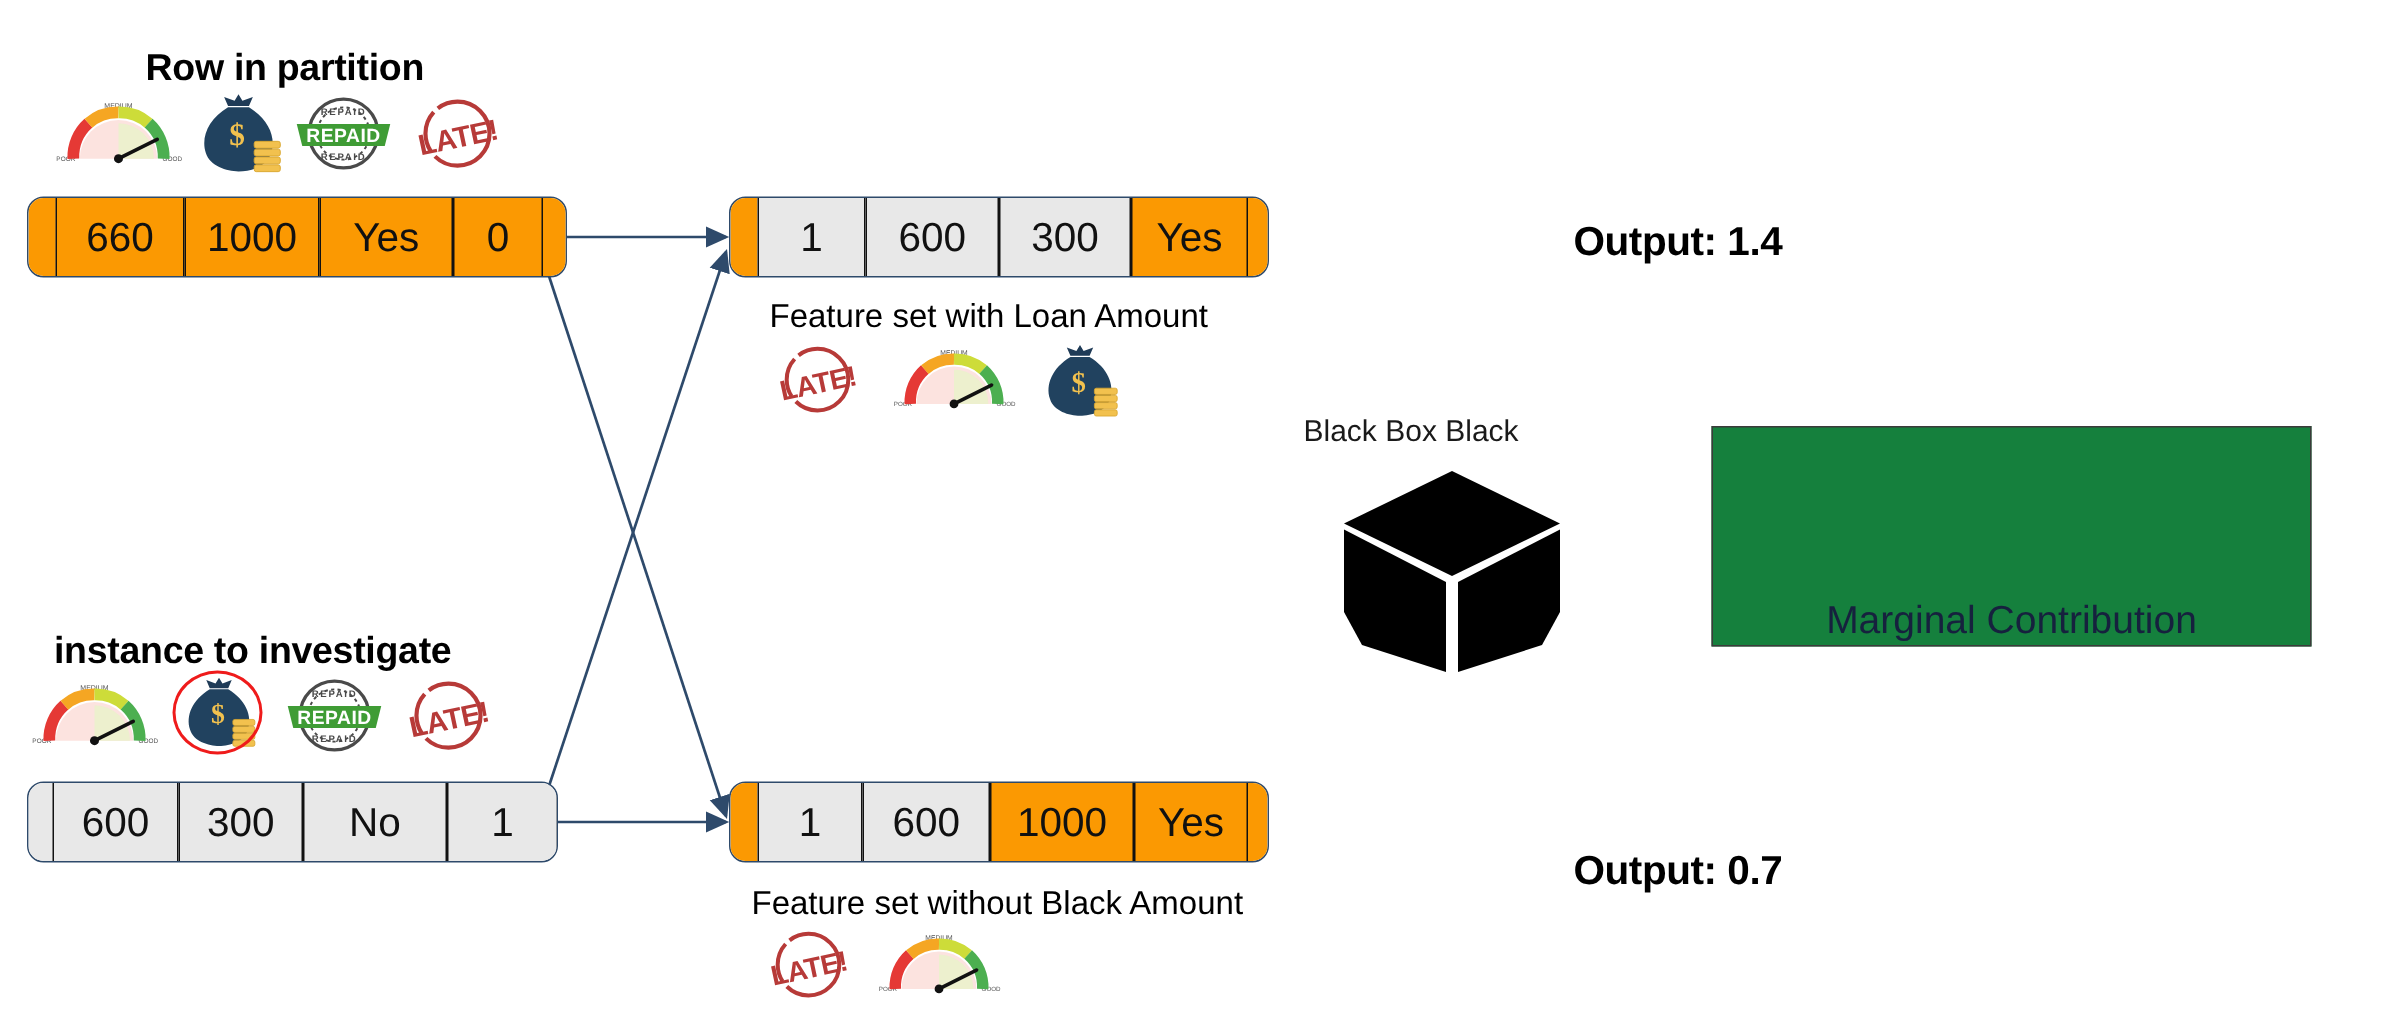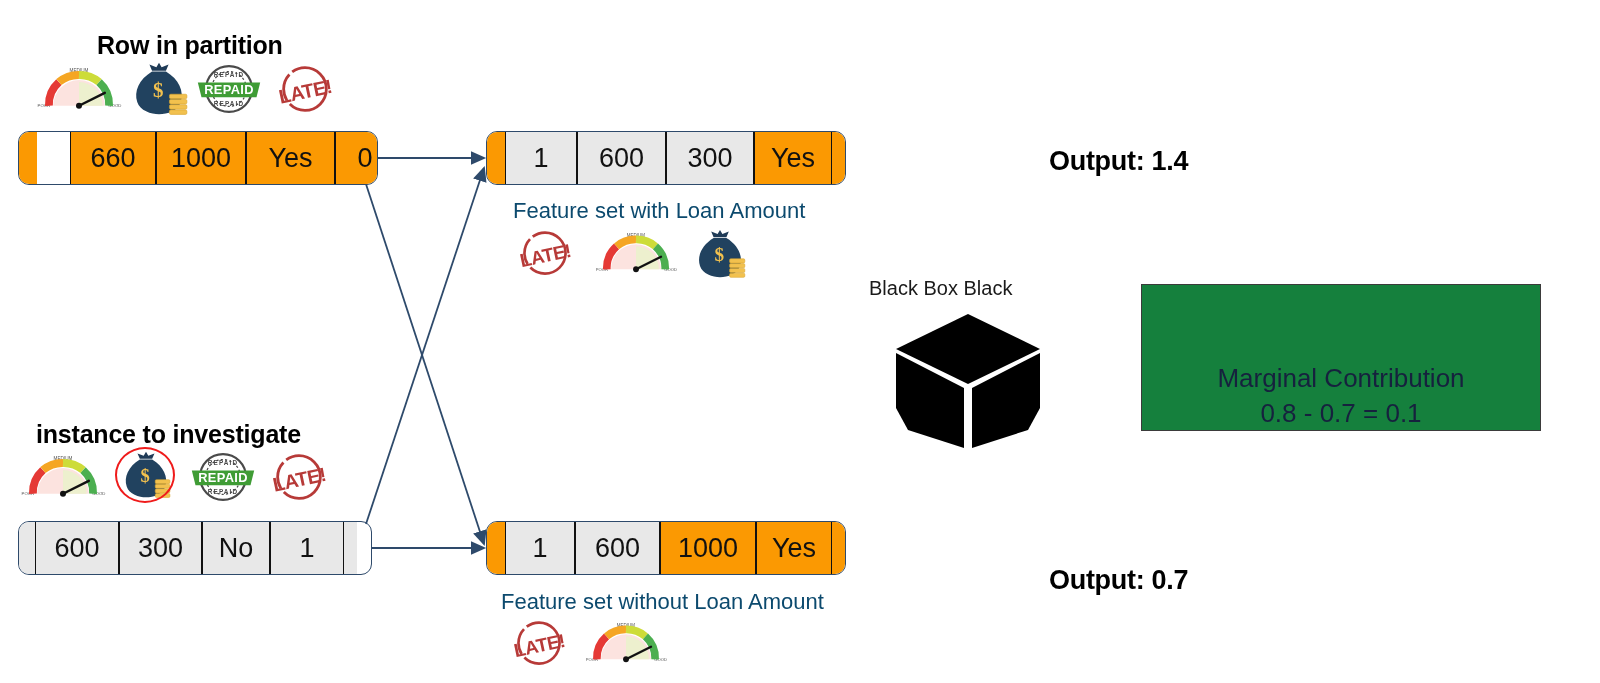--- a/index.html
+++ b/index.html
@@ -8,21 +8,21 @@
     font-family:"Liberation Sans", sans-serif;color:#1a1a1a;
   }
   .abs{position:absolute;}
 
   
   .head-bold{
     font-weight:bold;font-size:25px;letter-spacing:-0.2px;color:#000;
     white-space:nowrap;
   }
   .plain-label{
-    font-size:22px;color:#0c4a6e;white-space:nowrap;font-weight:400;
+    font-size:22px;color:#000000;white-space:nowrap;font-weight:400;
   }
   .out-bold{
     font-weight:bold;font-size:27px;color:#000;white-space:nowrap;
     letter-spacing:-0.3px;
   }
   .bbm-label{font-size:20px;color:#1a1a1a;white-space:nowrap;}
 
   
   .row-pill{
     position:absolute;display:flex;align-items:stretch;
@@ -128,21 +128,21 @@
       <circle cx="33" cy="27" r="23" fill="none" stroke="#b73a38" stroke-width="3" stroke-dasharray="54 5 30 4"></circle>
       <g transform="rotate(-12 33 28)">
         <text x="33" y="37" font-size="21" font-weight="bold" fill="#b73a38" text-anchor="middle" font-family="Liberation Sans, sans-serif" letter-spacing="-0.5">LATE!</text>
       </g>
     </svg>
   </span>
 </div>
 
 <div class="row-pill" style="left:18px;top:131px;width:360px;height:54px;">
   <span class="cap c-orange" style="width:18px;"></span>
-  <span class="cell c-orange" style="width:86px;margin-left:33px;">660</span>
+  <span class="cell c-orange" style="width:86px;">660</span>
   <span class="cell c-orange" style="width:90px;">1000</span>
   <span class="cell c-orange" style="width:89px;">Yes</span>
   <span class="cell c-orange" style="width:60px;">0</span>
   <span class="cap c-orange" style="width:17px;"></span>
 </div>
 
 <div class="abs head-bold" style="left:36px;top:420px;">instance to investigate</div>
 
 <div class="icon-row" style="left:20px;top:446px;width:340px;height:58px;">
 
@@ -196,21 +196,21 @@
         <text x="33" y="37" font-size="21" font-weight="bold" fill="#b73a38" text-anchor="middle" font-family="Liberation Sans, sans-serif" letter-spacing="-0.5">LATE!</text>
       </g>
     </svg>
   </span>
 </div>
 
 <div class="row-pill" style="left:18px;top:521px;width:354px;height:54px;">
   <span class="cap c-grey" style="width:16px;"></span>
   <span class="cell c-grey" style="width:84px;">600</span>
   <span class="cell c-grey" style="width:83px;">300</span>
-  <span class="cell c-grey" style="width:68px;">No</span>
+  <span class="cell c-grey" style="width:96px;">No</span>
   <span class="cell c-grey" style="width:74px;">1</span>
   <span class="cap c-grey" style="width:13px;"></span>
 </div>
 
 <div class="row-pill" style="left:486px;top:131px;width:360px;height:54px;">
   <span class="cap c-orange" style="width:18px;"></span>
   <span class="cell c-grey" style="width:72px;">1</span>
   <span class="cell c-grey" style="width:89px;">600</span>
   <span class="cell c-grey" style="width:88px;">300</span>
   <span class="cell c-orange" style="width:78px;">Yes</span>
@@ -261,21 +261,21 @@
 
 <div class="row-pill" style="left:486px;top:521px;width:360px;height:54px;">
   <span class="cap c-orange" style="width:18px;"></span>
   <span class="cell c-grey" style="width:70px;">1</span>
   <span class="cell c-grey" style="width:85px;">600</span>
   <span class="cell c-orange" style="width:96px;">1000</span>
   <span class="cell c-orange" style="width:76px;">Yes</span>
   <span class="cap c-orange" style="width:13px;"></span>
 </div>
 
-<div class="abs plain-label" style="left:501px;top:589px;">Feature set without Loan Amount</div>
+<div class="abs plain-label" style="left:501px;top:589px;">Feature set without Black Amount</div>
 
 <div class="icon-row" style="left:508px;top:617px;width:160px;height:52px;">
   <span class="icon-wrap" style="width:62px;height:50px;">
     <svg viewBox="0 0 66 56" width="62" height="50">
       <circle cx="33" cy="27" r="23" fill="none" stroke="#b73a38" stroke-width="3" stroke-dasharray="54 5 30 4"></circle>
       <g transform="rotate(-12 33 28)">
         <text x="33" y="37" font-size="21" font-weight="bold" fill="#b73a38" text-anchor="middle" font-family="Liberation Sans, sans-serif" letter-spacing="-0.5">LATE!</text>
       </g>
     </svg>
   </span>
@@ -308,14 +308,13 @@
     <path d="M75,2 L147,37 L75,72 L3,37 z" fill="#000"></path>
 
     <path d="M3,41 L71,76 L71,136 L15,118 L3,96 z" fill="#000"></path>
 
     <path d="M147,41 L79,76 L79,136 L135,118 L147,96 z" fill="#000"></path>
   </svg>
 </div>
 
 <div class="mc-box" style="left:1141px;top:284px;width:400px;height:147px;">
   <span class="mc-line">Marginal Contribution</span>
-  <span class="mc-line">0.8 - 0.7 = 0.1</span>
 </div>
 
 </body></html>

